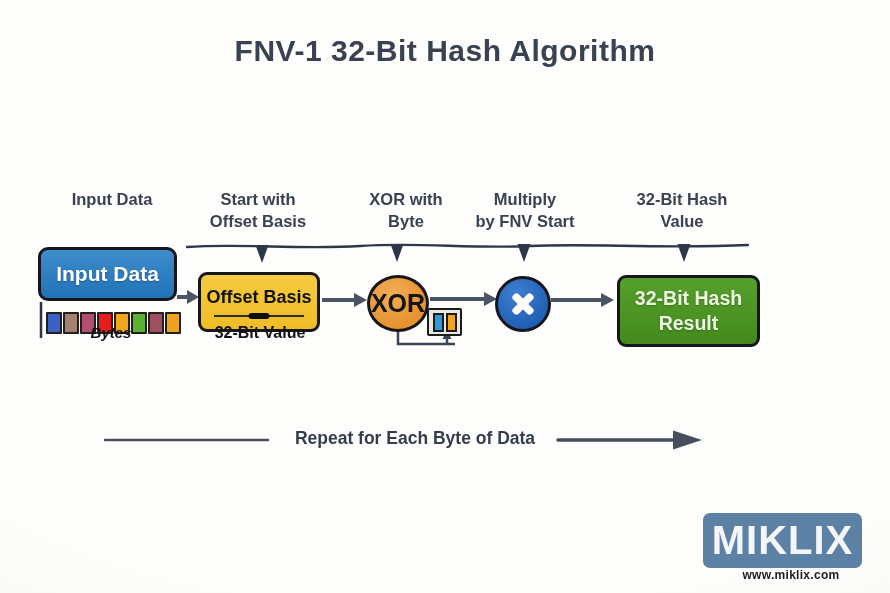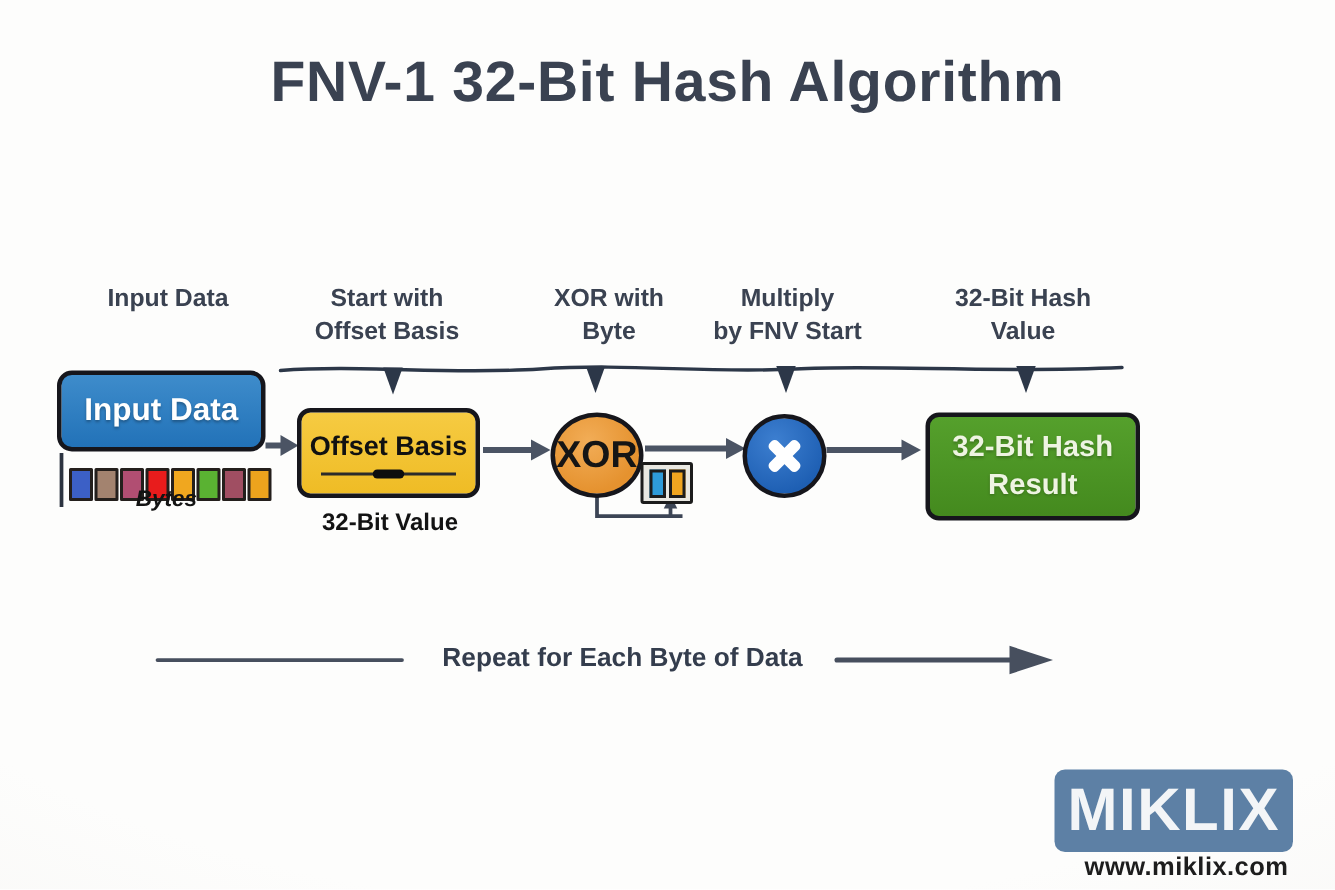--- a/index.html
+++ b/index.html
@@ -10,21 +10,21 @@
   }
   .canvas {
     position: relative; width: 890px; height: 593px;
     background: radial-gradient(ellipse 130% 110% at 50% 42%, #fdfdfc 55%, #f6f5f3 85%, #eceae8 100%);
     overflow: hidden;
   }
   .abs { position: absolute; }
 
   .page-title {
     left: 0; right: 0; top: 34px; text-align: center;
-    font-size: 38px; font-weight: bold; color: #3a4251; letter-spacing: 0.5px;
+    font-size: 30px; font-weight: bold; color: #3a4251; letter-spacing: 0.5px;
   }
 
   .step-label {
     top: 188px; text-align: center; font-size: 16.5px; font-weight: bold;
     color: #3a4251; line-height: 22px;
   }
   .step-label span { display: block; }
 
   svg.layer { left: 0; top: 0; }
 
@@ -48,21 +48,21 @@
   .offset-box {
     left: 198px; top: 272px; width: 122px; height: 60px; border-radius: 9px;
     background: linear-gradient(180deg, #f6cb42 0%, #efbc25 100%);
     color: #111111; font-size: 18px; font-weight: bold;
   }
   .offset-underline { position: relative; width: 90px; height: 2px; background: #2b2b2b; margin-top: 7px; }
   .offset-underline .dash {
     position: absolute; left: 50%; top: 50%; transform: translate(-50%, -50%);
     width: 21px; height: 6px; border-radius: 3px; background: #0e0e0e;
   }
-  .offset-caption { left: 190px; top: 340px; width: 140px; font-size: 16px; }
+  .offset-caption { left: 190px; top: 324px; width: 140px; font-size: 16px; }
 
   .xor-node {
     left: 367px; top: 275px; width: 62px; height: 57px; border-radius: 50%;
     background: radial-gradient(circle at 40% 32%, #f2ad57 0%, #e5922f 70%);
     color: #151515; font-size: 25px; font-weight: bold;
   }
   .input-byte-box {
     left: 427px; top: 308px; width: 35px; height: 28px; border-radius: 2px;
     background: #e9e8e2; border: 2px solid #1c1c1c;
     display: flex; align-items: center; justify-content: center; gap: 2px;
@@ -88,21 +88,21 @@
     font-size: 17.5px; font-weight: bold; color: #343d4d;
   }
 
   .logo-box {
     left: 703px; top: 513px; width: 159px; height: 55px; border-radius: 7px;
     background: #5d80a5; display: flex; align-items: center; justify-content: center;
     color: #f3f5f7; font-size: 40px; font-weight: bold; letter-spacing: 1px;
   }
   .logo-url {
     left: 703px; top: 568px; width: 176px; text-align: center;
-    font-size: 17px; font-weight: bold; color: #1d1d1d; letter-spacing: 0.3px;
+    font-size: 12px; font-weight: bold; color: #1d1d1d; letter-spacing: 0.3px;
   }
 </style>
 </head>
 <body>
 
 <div class="canvas">
 
   <div class="abs page-title">FNV-1 32-Bit Hash Algorithm</div>
 
   <div class="abs step-label" style="left:37px;width:150px;">

